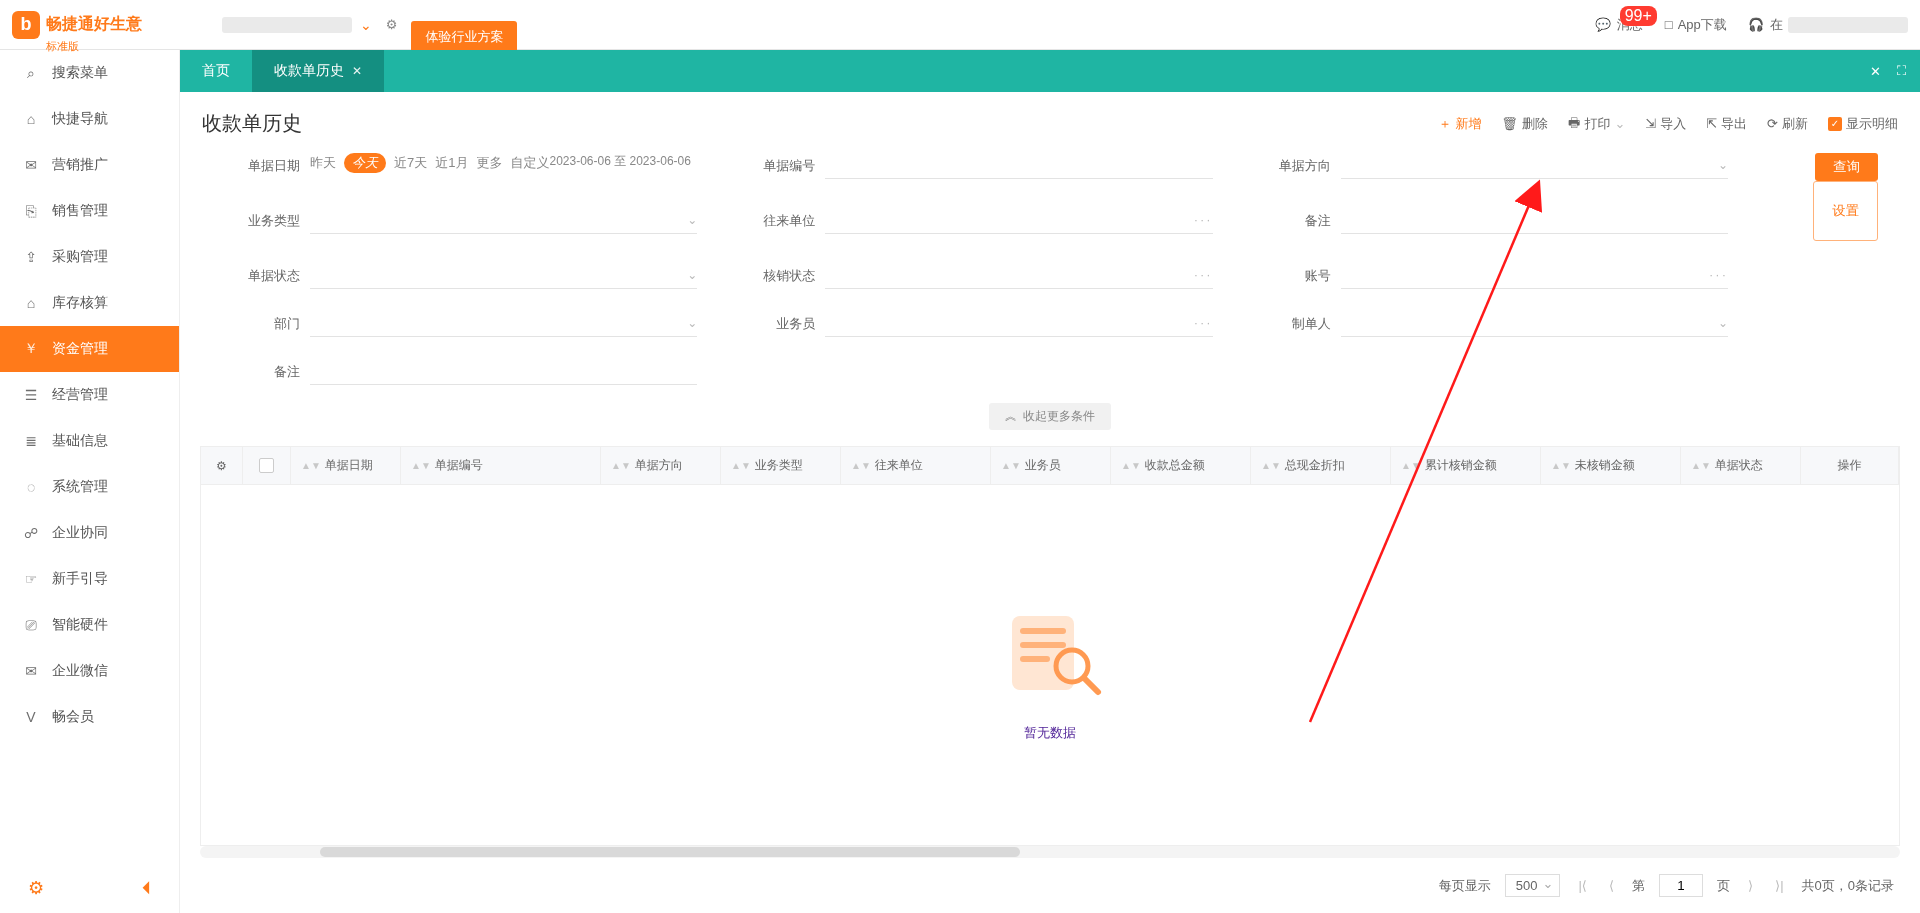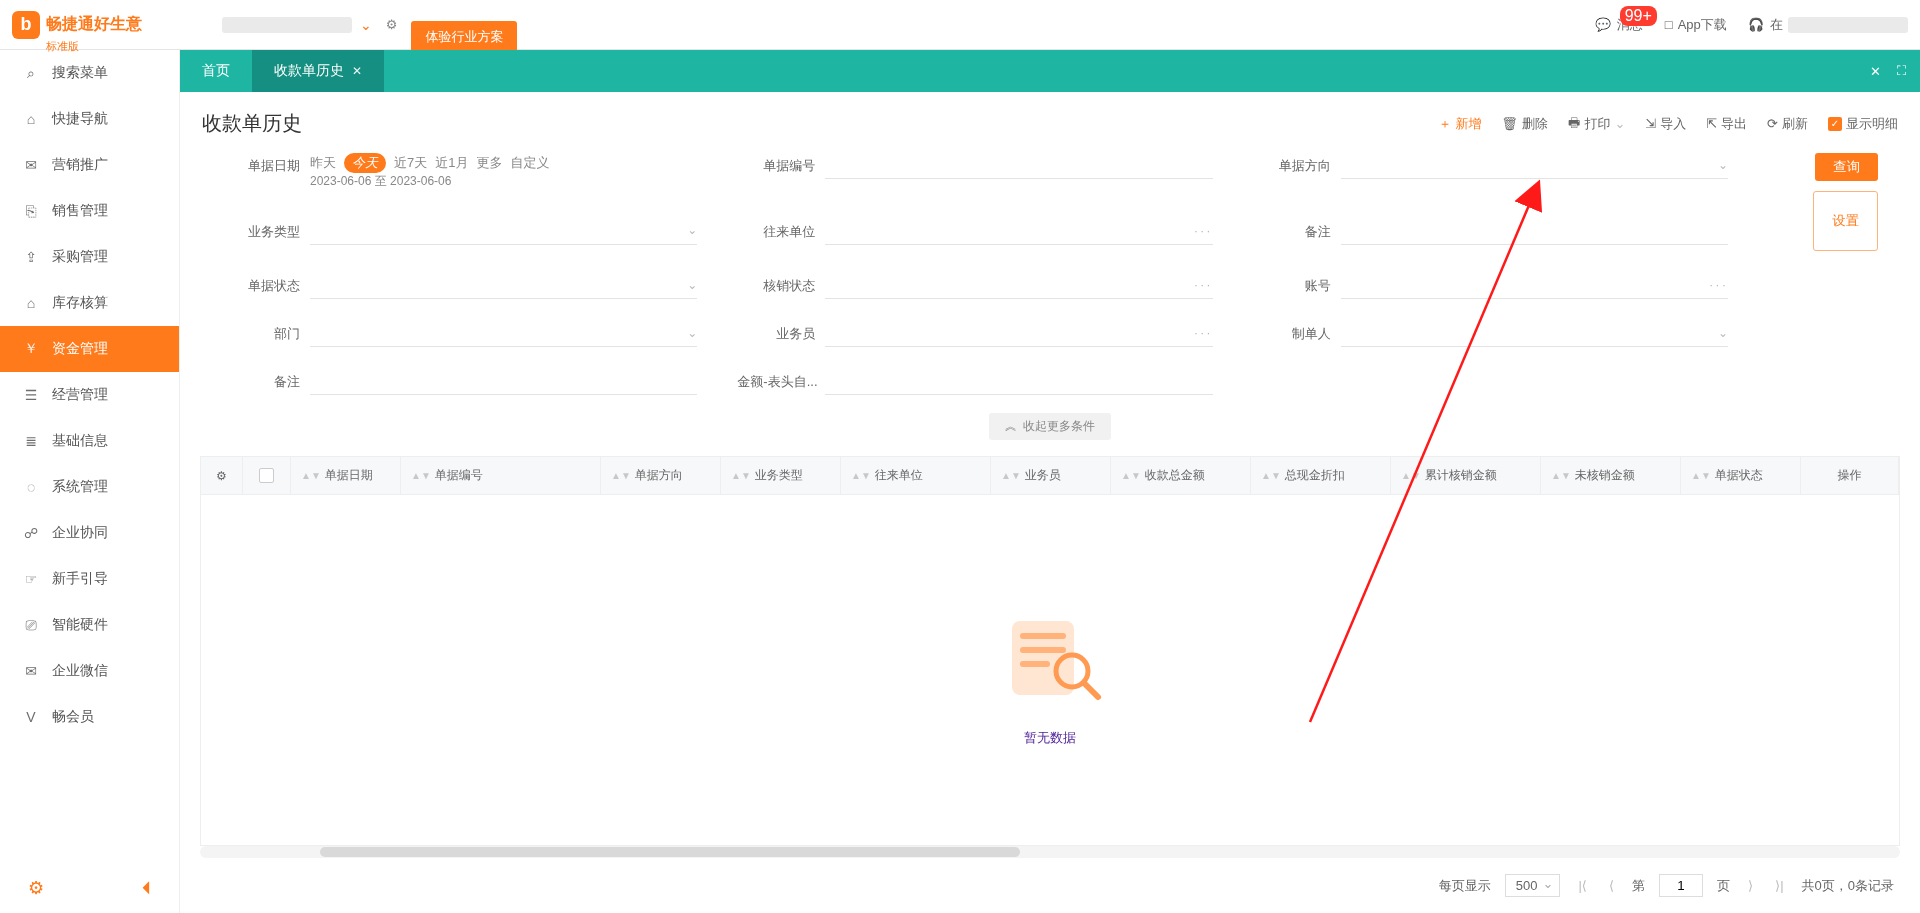--- a/index.html
+++ b/index.html
@@ -41,26 +41,26 @@
 .act{display:flex;align-items:center;gap:4px;color:#666;cursor:pointer;}
 .act.orange{color:#ff7a1a;}
 .act .ico{font-size:13px;}
 .chk-orange{width:14px;height:14px;background:#ff7a1a;border-radius:2px;display:inline-flex;align-items:center;justify-content:center;color:#fff;font-size:10px;}
 .filter-wrap{padding:6px 22px 0;margin:0 20px;background:#fff;}
 .filter-grid{display:grid;grid-template-columns:1fr 1fr 1fr 110px;column-gap:40px;row-gap:22px;align-items:start;}
 .fld{display:flex;align-items:flex-start;gap:10px;}
 .fld-label{width:78px;text-align:right;color:#666;padding-top:4px;flex-shrink:0;}
 .fld-body{flex:1;border-bottom:1px solid #e3e3e3;min-height:26px;display:flex;align-items:center;justify-content:space-between;color:#999;padding-bottom:2px;}
 .fld-body .caret{color:#bbb;font-size:12px;}
-.date-presets{display:flex;flex-direction:column;gap:0;}
+.date-presets{display:flex;flex-direction:row;gap:0;}
 .presets-row{display:flex;align-items:center;gap:8px;font-size:13px;}
 .preset{color:#888;}
 .preset.on{background:#ff7a1a;color:#fff;border-radius:10px;padding:1px 8px;font-style:italic;}
 .date-range{color:#888;font-size:12px;}
-.side-actions{display:flex;flex-direction:column;gap:10px;align-items:flex-end;}
+.side-actions{display:flex;flex-direction:column;align-items:flex-end;}
 .btn-q{background:#ff7a1a;color:#fff;border:none;border-radius:3px;padding:5px 18px;}
 .btn-s{background:#fff;color:#ff7a1a;border:1px solid #ffb27a;border-radius:3px;padding:20px 18px;}
 .collapse-bar{margin-top:18px;text-align:center;}
 .collapse-pill{display:inline-flex;align-items:center;gap:6px;background:#f1f1f1;color:#888;border-radius:3px;padding:5px 16px;font-size:12px;}
 .table-zone{margin:16px 20px 0;border:1px solid #eee;flex:1;display:flex;flex-direction:column;min-height:0;}
 .thead{display:flex;align-items:center;background:#f7f8fa;border-bottom:1px solid #eee;height:38px;font-size:12px;color:#666;overflow:hidden;}
 .th{display:flex;align-items:center;gap:4px;padding:0 10px;border-right:1px solid #eee;height:100%;white-space:nowrap;}
 .th.cfg{width:42px;justify-content:center;}
 .th.chk{width:48px;justify-content:center;}
 .th .sort{color:#c8c8c8;font-size:10px;line-height:8px;display:flex;flex-direction:column;}
@@ -336,26 +336,20 @@
                 </div>
             </div>
             <div></div>
 
             <div class="fld">
               <div class="fld-label">备注</div>
               <div class="fld-body">
                   <span></span>
                 </div>
             </div>
-            <div class="fld">
-              <div class="fld-label" style="white-space:nowrap;">金额-表头自...</div>
-              <div class="fld-body">
-                  <span></span>
-                </div>
-            </div>
             <div></div>
               <div></div>
           </div>
           <div class="collapse-bar">
             <div class="collapse-pill">
               <span>︽</span>
               <span>收起更多条件</span>
             </div>
           </div>
         </div>

